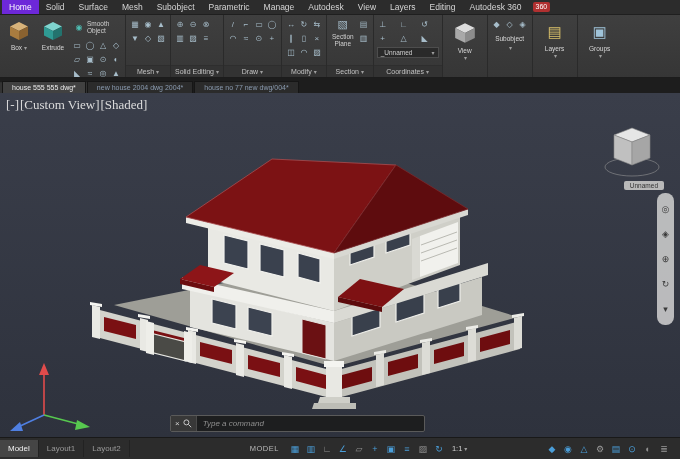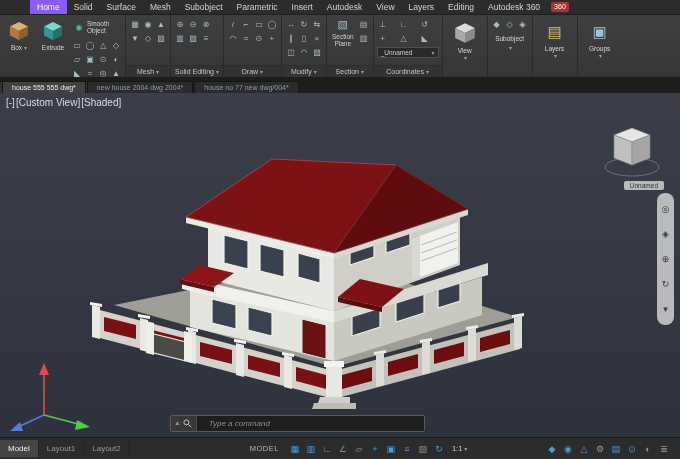--- a/index.html
+++ b/index.html
@@ -2,21 +2,21 @@
 <html><head>
 <meta charset="utf-8">
 <style>
   * { box-sizing: border-box; margin: 0; padding: 0; }
   html,body { width:680px; height:459px; overflow:hidden; }
   body { font-family:"Liberation Sans", sans-serif; background:#2c2c2c; position:relative; }
 
   
   .menubar { height:15px; background:#2c2c2c; display:flex; align-items:stretch; padding-left:2px; border-bottom:1px solid #1f1f1f; }
   .menu-item { color:#d5d5d5; font-size:8.5px; padding:2px 7px 1px; cursor:default; white-space:nowrap; }
-  .menu-item.active { background:#8b5cf6; color:#ffffff;margin-left:28px; }
+  .menu-item.active { background:#6d28d9; color:#ffffff; }
   .menu-badge { color:#fff; background:#b03030; font-size:7px; margin:2px 4px; padding:0 3px; border-radius:2px; line-height:10px; }
 
   
   .ribbon { height:63px; background:linear-gradient(#3f3f3f,#363636); display:flex; border-bottom:1px solid #1c1c1c; }
   .panel { display:flex; flex-direction:column; border-right:1px solid #2a2a2a; }
   .panel-content { flex:1; display:flex; align-items:flex-start; padding:2px 3px; gap:2px; }
   .panel-label { height:12px; font-size:7px; color:#c2c2c2; text-align:center; background:#333333; border-top:1px solid #2e2e2e; line-height:12px; white-space:nowrap; padding:0 4px; }
   .caret { font-size:6px; color:#9f9f9f; margin-left:2px; }
   .caret:after { content:"▾"; }
   .big-btn { width:32px; height:48px; display:flex; flex-direction:column; align-items:center; justify-content:flex-start; padding-top:3px; border-radius:2px; }
@@ -33,52 +33,52 @@
   .ucs-drop { width:62px; height:11px; background:#2a2a2a; border:1px solid #4d4d4d; color:#cfcfcf; font-size:6.5px; display:flex; align-items:center; padding:0 3px; justify-content:space-between; margin-top:2px; }
   .coord-wrap { display:flex; flex-direction:column; }
 
   
   .file-tabs { height:15px; background:#1d1d1d; display:flex; align-items:flex-end; padding-left:2px; }
   .file-tab { font-size:7px; color:#8a9bb0; background:#2b2b2b; border:1px solid #161616; border-bottom:none; padding:2px 9px 2px; margin-right:1px; white-space:nowrap; }
   .file-tab.active { background:#414141; color:#ececec; }
 
   
   .viewport { position:absolute; top:93px; left:0; width:680px; height:344px; background:linear-gradient(#3a3e4a,#2e323d); overflow:hidden; }
-  .vp-controls { position:absolute; top:4px; left:6px; font-size:10px; color:#dcdcdc; z-index:5; }
+  .vp-controls { position:absolute; top:4px; left:6px; font-size:13px; color:#dcdcdc; z-index:5;font-family:Liberation Serif, serif; }
   .vp-controls span { margin-right:1px; }
   .viewcube-wrap { position:absolute; top:28px; right:18px; z-index:5; }
   .viewcube-chip { position:absolute; top:88px; right:16px; background:#b9b9b9; color:#333; font-size:6.5px; padding:1px 6px; border-radius:2px; z-index:5; }
   .navbar { position:absolute; top:100px; right:6px; width:17px; height:132px; background:rgba(205,205,205,0.88); border-radius:8px; display:flex; flex-direction:column; align-items:center; justify-content:space-around; padding:4px 0; z-index:5; }
   .nav-icon { color:#3a3a3a; font-size:9px; line-height:10px; }
 
   .cmdbar { position:absolute; left:170px; top:322px; width:255px; height:17px; background:rgba(28,28,28,0.92); border:1px solid #5a5a5a; border-radius:2px; display:flex; align-items:center; z-index:6; }
   .cmd-left { background:#383838; height:100%; display:flex; align-items:center; gap:3px; padding:0 4px; border-right:1px solid #4a4a4a; }
   .cmd-close { color:#cfcfcf; font-size:8px; }
-  .cmd-ghost { color:#8f8f8f; font-size:8px; font-style:italic; padding-left:12px; }
+  .cmd-ghost { color:#8f8f8f; font-size:8px; font-style:italic; padding-left:6px; }
 
   
   .statusbar { position:absolute; bottom:0; left:0; width:680px; height:22px; background:#2c2c2c; border-top:1px solid #191919; display:flex; align-items:center; font-size:8px; }
   .layout-tab { color:#9a9a9a; padding:4px 8px; border-right:1px solid #222; }
   .layout-tab.active { background:#454545; color:#f0f0f0; }
   .model-label { color:#b9b9b9; font-size:7.5px; letter-spacing:0.5px; margin-left:120px; margin-right:8px; }
   .sb-icon { width:14px; text-align:center; font-size:9px; margin:0 1px; }
   .sb-scale { color:#d0d0d0; font-size:7.5px; margin:8px 5px; white-space:nowrap; }
   .sb-right { margin-left:auto; display:flex; align-items:center; padding-right:8px; }
 </style>
 </head>
 <body>
 
 <div class="menubar">
   <div class="menu-item active"><span>Home</span></div>
     <div class="menu-item"><span>Solid</span></div>
     <div class="menu-item"><span>Surface</span></div>
     <div class="menu-item"><span>Mesh</span></div>
     <div class="menu-item"><span>Subobject</span></div>
     <div class="menu-item"><span>Parametric</span></div>
-    <div class="menu-item"><span>Insert</span></div>
+    <div class="menu-item"><span>Manage</span></div>
     <div class="menu-item"><span>Autodesk</span></div>
     <div class="menu-item"><span>View</span></div>
     <div class="menu-item"><span>Layers</span></div>
     <div class="menu-item"><span>Editing</span></div>
     <div class="menu-item"><span>Autodesk 360</span></div>
   <span class="menu-badge">360</span>
 </div>
 
 <div class="ribbon">
 

